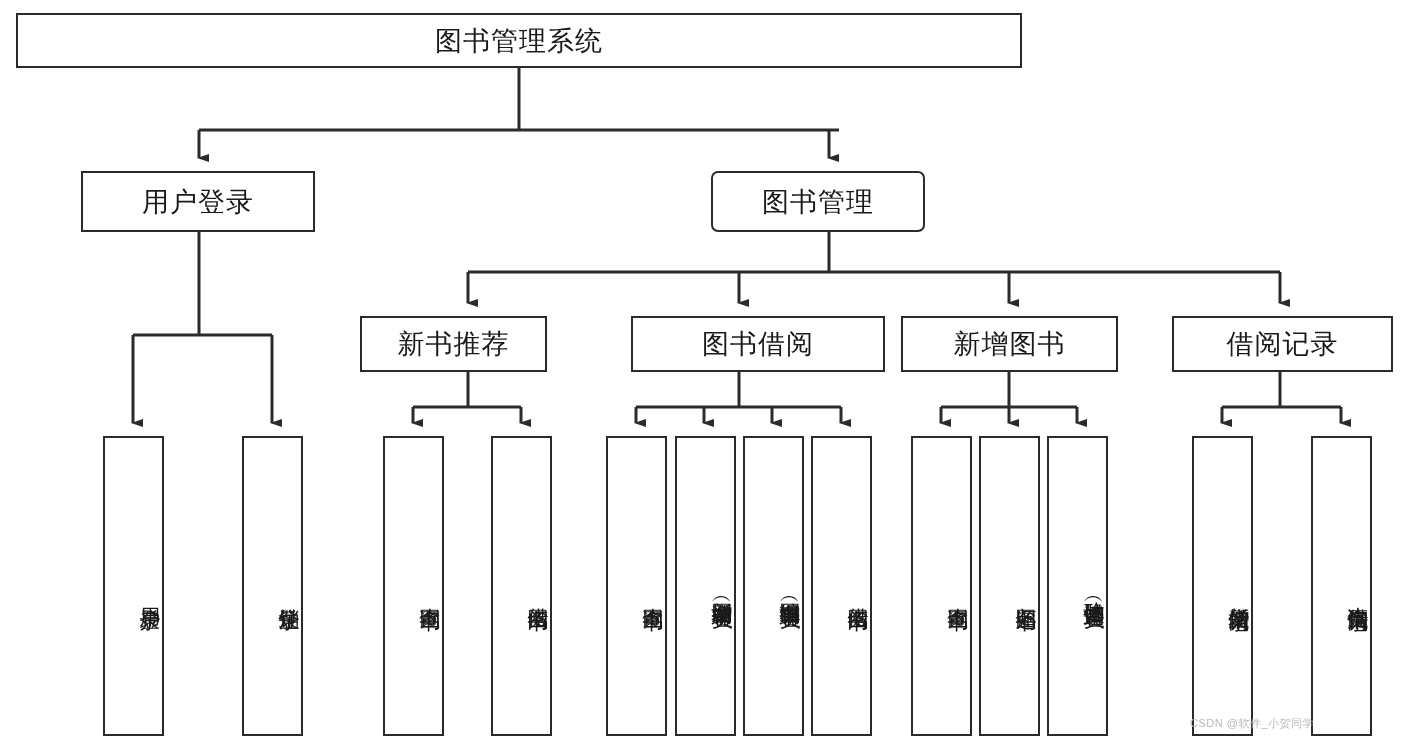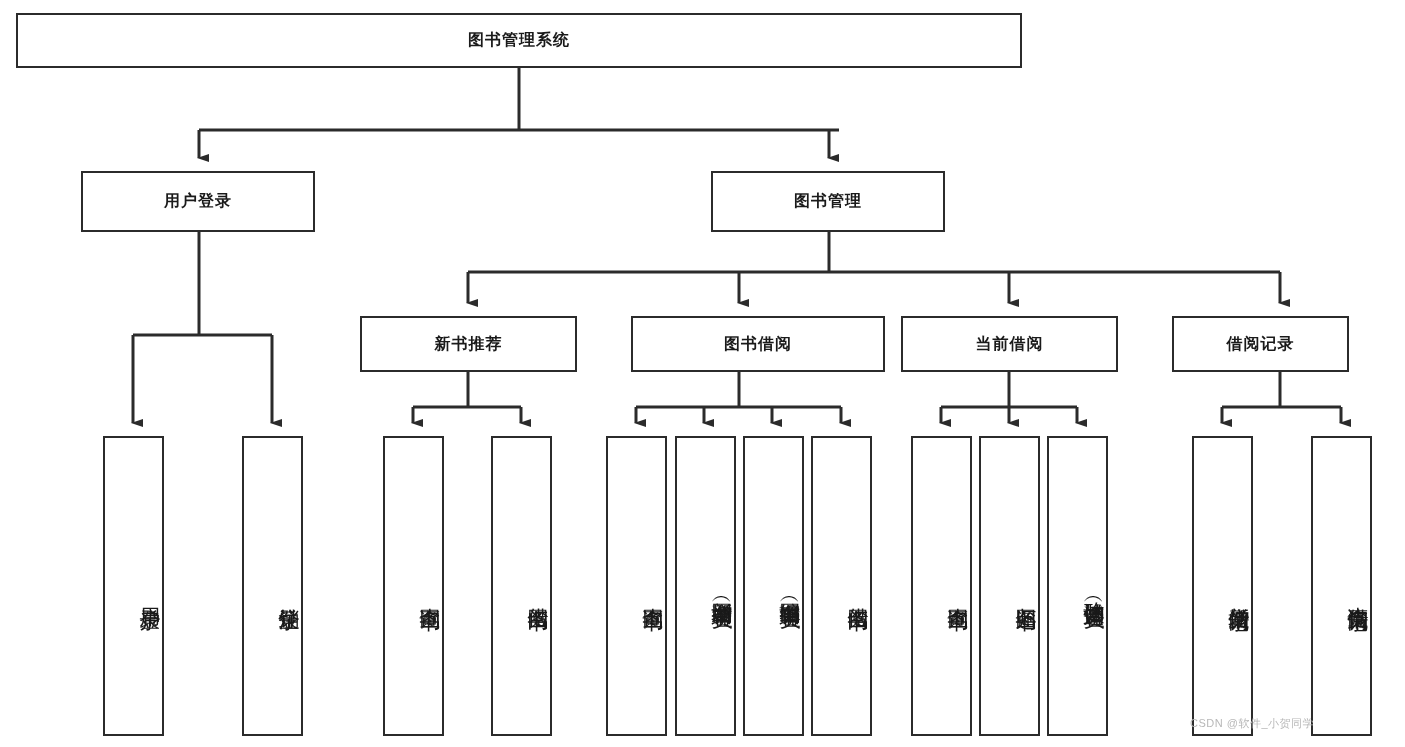--- a/index.html
+++ b/index.html
@@ -29,23 +29,22 @@
     position: absolute;
     box-sizing: border-box;
     border: 2px solid #2b2b2b;
     background: #ffffff;
     display: flex;
     align-items: center;
     justify-content: center;
     color: #1a1a1a;
   }
   .node.horiz {
-    font-size: 16px;
+    font-size: 27px;
     letter-spacing: 1px;
-    font-weight: bold;
   }
   .node.vert {
     writing-mode: vertical-rl;
     text-orientation: upright;
     font-size: 21px;
     align-items: flex-start;
     justify-content: center;
     padding-top: 14px;
     line-height: 1.18;
     letter-spacing: 1px;
@@ -118,34 +117,34 @@
     </g>
   </svg>
 
   <div class="node horiz" style="left:16px; top:13px; width:1006px; height:55px;">
     <span>图书管理系统</span>
   </div>
 
   <div class="node horiz" style="left:81px; top:171px; width:234px; height:61px;">
     <span>用户登录</span>
   </div>
-  <div class="node horiz" style="left:711px; top:171px; width:234px; height:61px;">
+  <div class="node horiz" style="left:711px; top:171px; width:214px; height:61px;border-radius:7px;">
     <span>图书管理</span>
   </div>
 
-  <div class="node horiz" style="left:360px; top:316px; width:217px; height:56px;">
+  <div class="node horiz" style="left:360px; top:316px; width:187px; height:56px;">
     <span>新书推荐</span>
   </div>
   <div class="node horiz" style="left:631px; top:316px; width:254px; height:56px;">
     <span>图书借阅</span>
   </div>
   <div class="node horiz" style="left:901px; top:316px; width:217px; height:56px;">
-    <span>当前借阅</span>
+    <span>新增图书</span>
   </div>
-  <div class="node horiz" style="left:1172px; top:316px; width:177px; height:56px;">
+  <div class="node horiz" style="left:1172px; top:316px; width:221px; height:56px;">
     <span>借阅记录</span>
   </div>
 
   <div class="node vert" style="left:103px; top:436px; width:61px; height:300px;">
     <span>用户登录</span>
   </div>
   <div class="node vert" style="left:242px; top:436px; width:61px; height:300px;">
     <span>注销登录</span>
   </div>
 

